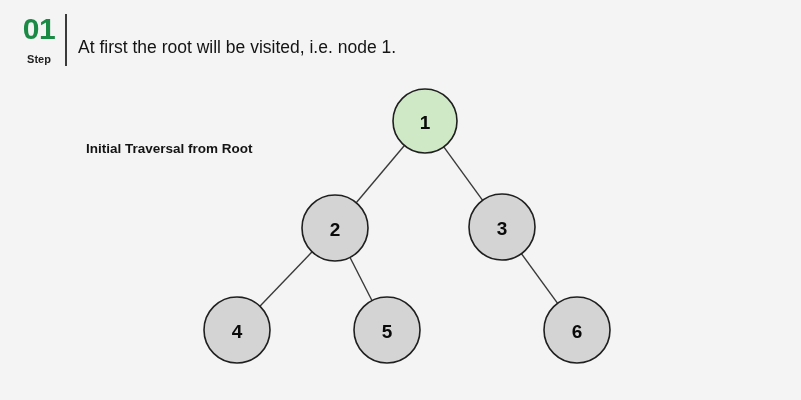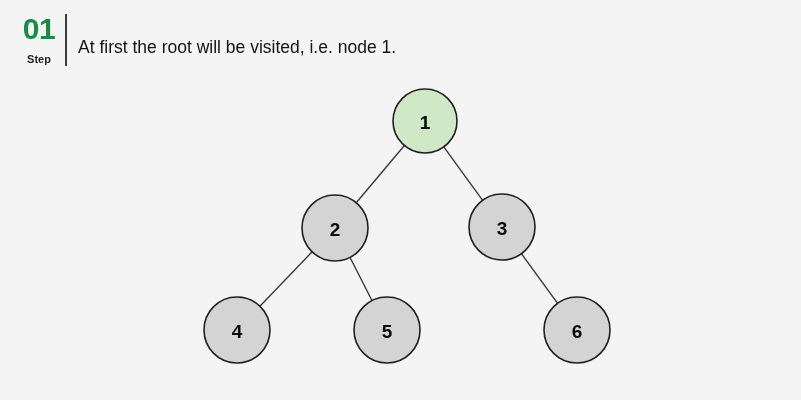--- a/index.html
+++ b/index.html
@@ -118,20 +118,21 @@
 
   <div class="header">
     <div class="step-badge">
       <span class="step-number">01</span>
       <span class="step-word">Step</span>
     </div>
     <div class="header-divider"></div>
     <div class="header-text">At first the root will be visited, i.e. node 1.</div>
   </div>
 
+  <div class="caption">Initial Traversal from Root</div>
 
   <svg class="tree-svg" viewBox="0 0 801 400">
     <g id="edges-layer">
         <line x1="405.04545038506114" y1="144.72374231998282" x2="355.5982447638078" y2="203.51097566969514" class="edge" stroke="#3a3a3a"></line>
         <line x1="443.21925083744594" y1="146.08104660739312" x2="483.1930313936042" y2="201.10988737301355" class="edge" stroke="#3a3a3a"></line>
         <line x1="312.8295649856727" y1="251.0753507291978" x2="259.1704350143273" y2="306.9246492708022" class="edge" stroke="#3a3a3a"></line>
         <line x1="349.5339983180872" y1="256.50899670086335" x2="372.4660016819128" y2="301.49100329913665" class="edge" stroke="#3a3a3a"></line>
         <line x1="520.836424573766" y1="252.8686897479719" x2="558.163575426234" y2="304.13131025202813" class="edge" stroke="#3a3a3a"></line>
       </g>
     <g id="nodes-layer">

